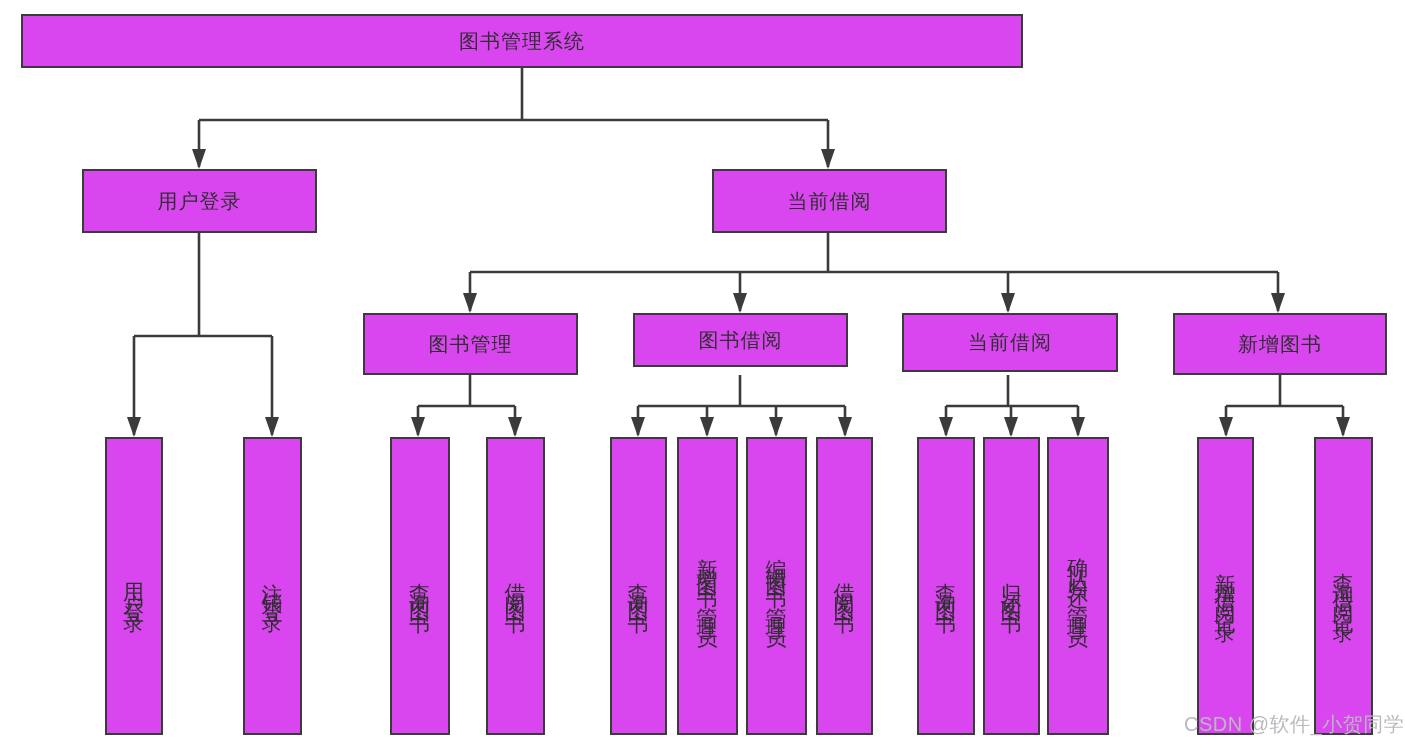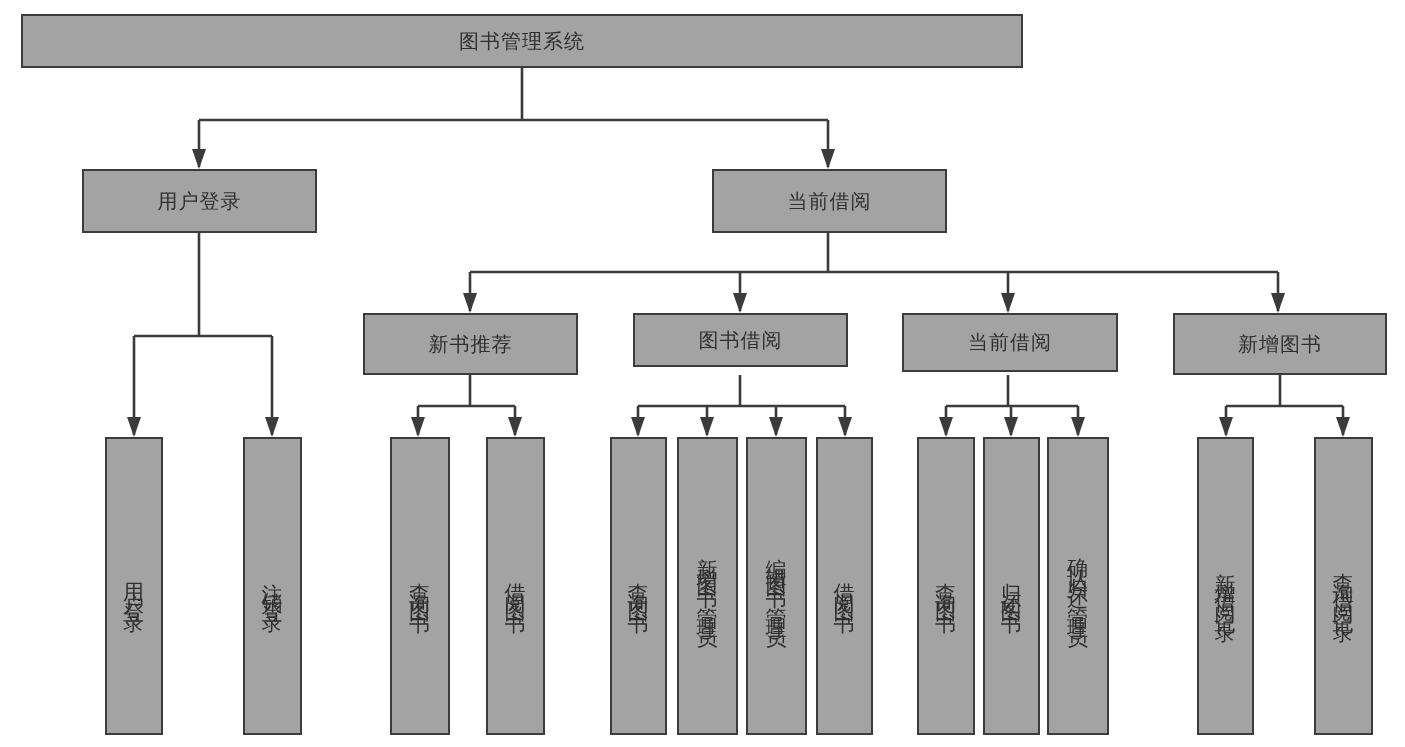--- a/index.html
+++ b/index.html
@@ -5,21 +5,21 @@
   html,body{margin:0;padding:0;background:#fff;}
   .stage{
     position:relative;width:1405px;height:747px;background:#fff;overflow:hidden;
     font-family:"Liberation Sans","DejaVu Sans",sans-serif;
     color:var(--text,#2f2f2f);
   }
   .wires{position:absolute;left:0;top:0;z-index:1;}
   .wires line,.wires path{stroke:var(--line,#3b3b3b);stroke-width:2.6;fill:none;}
   .wires marker path{fill:var(--line,#3b3b3b);stroke:none;}
   .hbox,.vbox{
-    position:absolute;box-sizing:border-box;background:#a3a3a3;
+    position:absolute;box-sizing:border-box;background:#d946ef;
     border:2.6px solid var(--line,#3b3b3b);
     display:flex;align-items:center;justify-content:center;z-index:2;
   }
   .hbox span{font-size:20px;letter-spacing:1px;white-space:nowrap;}
   .vbox span{
     writing-mode:vertical-rl;text-orientation:mixed;
     font-size:21px;letter-spacing:10px;line-height:1;white-space:nowrap;
   }
   .watermark{
     position:absolute;left:1184px;top:711px;z-index:3;
@@ -85,21 +85,21 @@
   </div>
 
   <div class="hbox" style="left:82px;top:169px;width:235px;height:64px">
     <span>用户登录</span>
   </div>
   <div class="hbox" style="left:712px;top:169px;width:235px;height:64px">
     <span>当前借阅</span>
   </div>
 
   <div class="hbox" style="left:363px;top:313px;width:215px;height:62px">
-    <span>新书推荐</span>
+    <span>图书管理</span>
   </div>
   <div class="hbox" style="left:633px;top:313px;width:215px;height:54px">
     <span>图书借阅</span>
   </div>
   <div class="hbox" style="left:902px;top:313px;width:216px;height:59px">
     <span>当前借阅</span>
   </div>
   <div class="hbox" style="left:1173px;top:313px;width:214px;height:62px">
     <span>新增图书</span>
   </div>
@@ -141,13 +141,14 @@
     <span>确认归还（管理员）</span>
   </div>
 
   <div class="vbox" style="left:1197px;top:437px;width:57px;height:298px">
     <span>新增借阅记录</span>
   </div>
   <div class="vbox" style="left:1314px;top:437px;width:59px;height:298px">
     <span>查询借阅记录</span>
   </div>
 
+  <div class="watermark">CSDN @软件_小贺同学</div>
 </div>
 
 </body></html>

